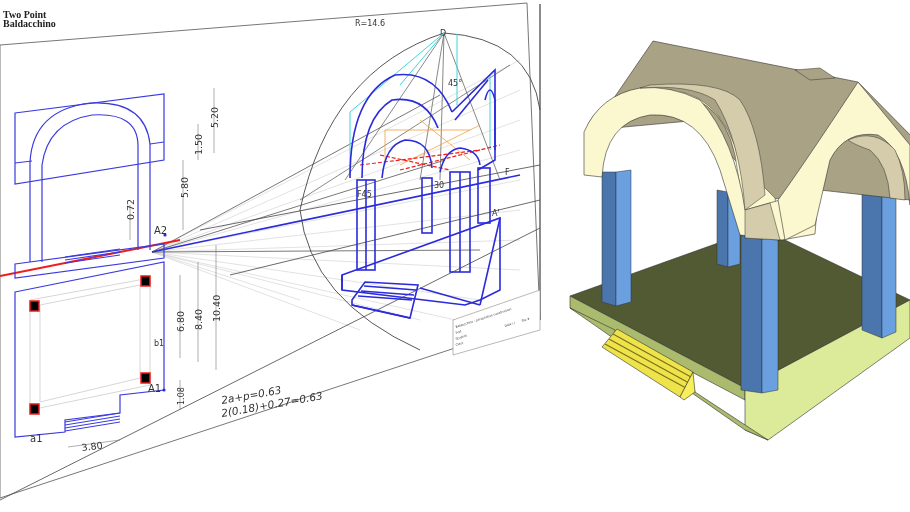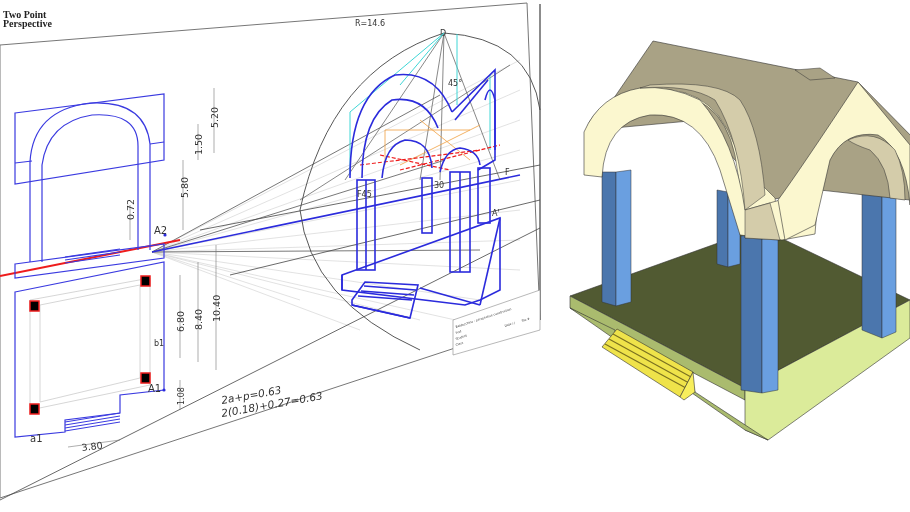--- a/index.html
+++ b/index.html
@@ -10,21 +10,21 @@
   .lbl{font-family:"DejaVu Sans",sans-serif;font-size:10px;fill:#333;}
   .formula{font-family:"DejaVu Sans",sans-serif;font-size:10.5px;fill:#333;font-style:italic;}
   .small{font-family:"DejaVu Sans",sans-serif;font-size:8px;fill:#333;}
   .tb{font-family:"DejaVu Sans",sans-serif;font-size:3px;fill:#333;}
 </style>
 </head>
 <body>
 
 <div class="caption">
   <div>Two Point</div>
-  <div>Perspective</div>
+  <div>Baldacchino</div>
 </div>
 
 <svg width="910" height="512" viewBox="0 0 910 512">
 
   <g>
 
     <polygon points="0,45 527,3 540,320 0,498" fill="#ffffff" stroke="#777" stroke-width="1"></polygon>
     <line x1="540" y1="4" x2="540" y2="320" stroke="#666" stroke-width="1.5"></line>
 
     <g stroke="#cfcfcf" stroke-width="0.6">

